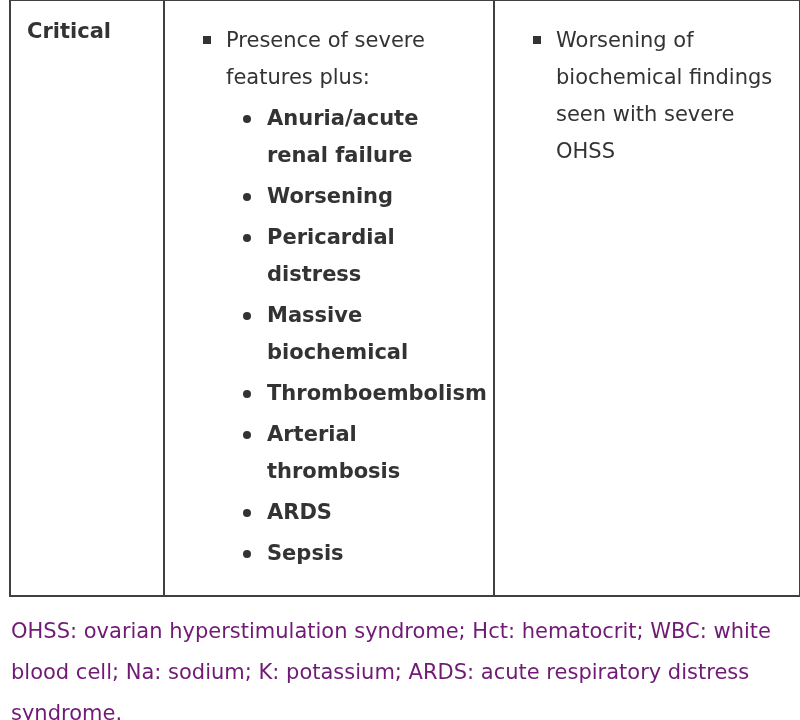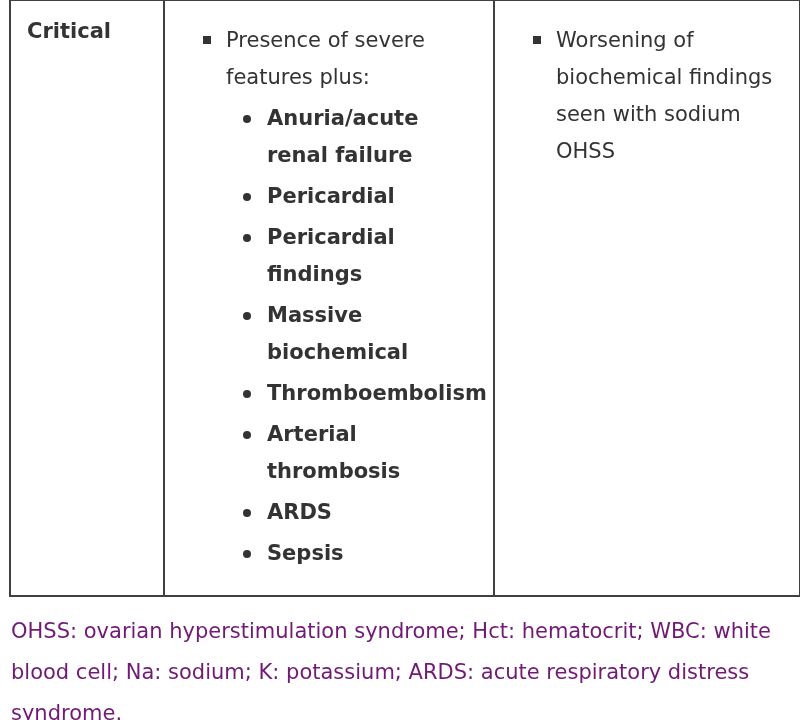--- a/index.html
+++ b/index.html
@@ -115,25 +115,25 @@
             <li>
               <span class="sq-bullet"></span>
               <span class="item-text">Presence of severe features plus:</span>
               <ul class="dot">
                 <li>
                   <span class="dot-bullet"></span>
                   <span class="item-text">Anuria/acute renal failure</span>
                 </li>
                 <li>
                   <span class="dot-bullet"></span>
-                  <span class="item-text">Pericardial</span>
+                  <span class="item-text">Worsening</span>
                 </li>
                 <li>
                   <span class="dot-bullet"></span>
-                  <span class="item-text">Pericardial findings</span>
+                  <span class="item-text">Pericardial distress</span>
                 </li>
                 <li>
                   <span class="dot-bullet"></span>
                   <span class="item-text">Massive biochemical</span>
                 </li>
                 <li>
                   <span class="dot-bullet"></span>
                   <span class="item-text">Thromboembolism</span>
                 </li>
                 <li>
@@ -149,21 +149,21 @@
                   <span class="item-text">Sepsis</span>
                 </li>
               </ul>
             </li>
           </ul>
         </td>
         <td>
           <ul class="sq">
             <li>
               <span class="sq-bullet"></span>
-              <span class="item-text">Worsening of biochemical findings seen with sodium OHSS</span>
+              <span class="item-text">Worsening of biochemical findings seen with severe OHSS</span>
             </li>
           </ul>
         </td>
       </tr>
     </tbody>
   </table>
 </div>
 
 <p class="footnote">OHSS: ovarian hyperstimulation syndrome; Hct: hematocrit; WBC: white blood cell; Na: sodium; K: potassium; ARDS: acute respiratory distress syndrome.</p>
 

